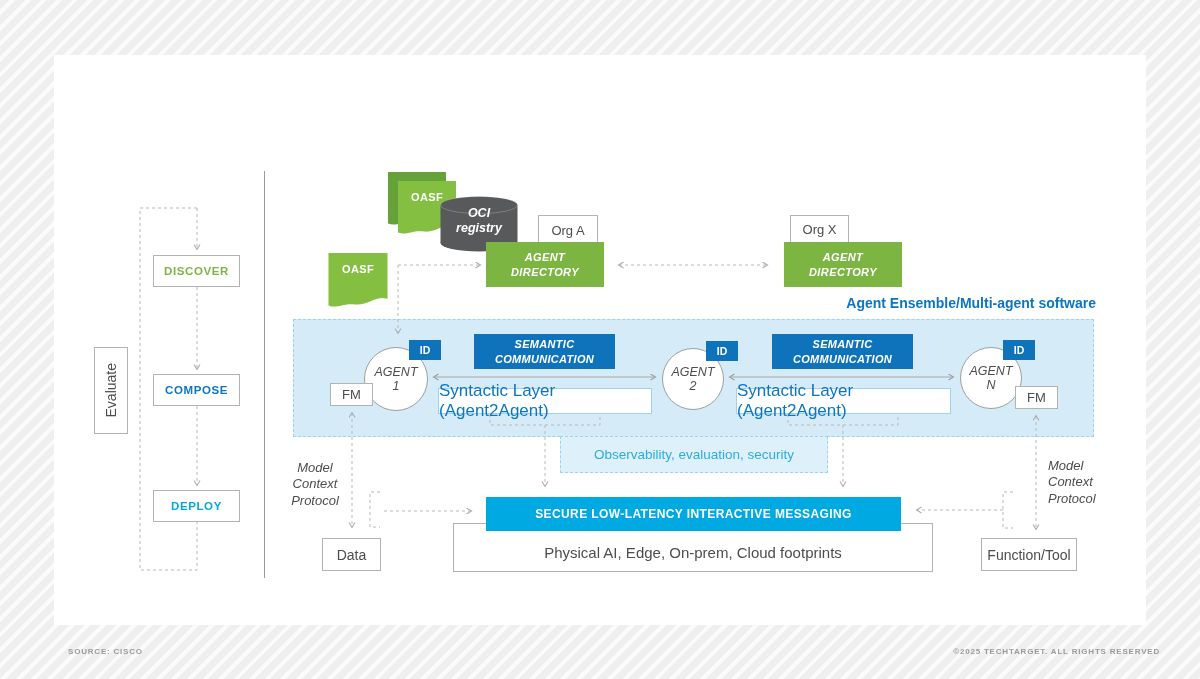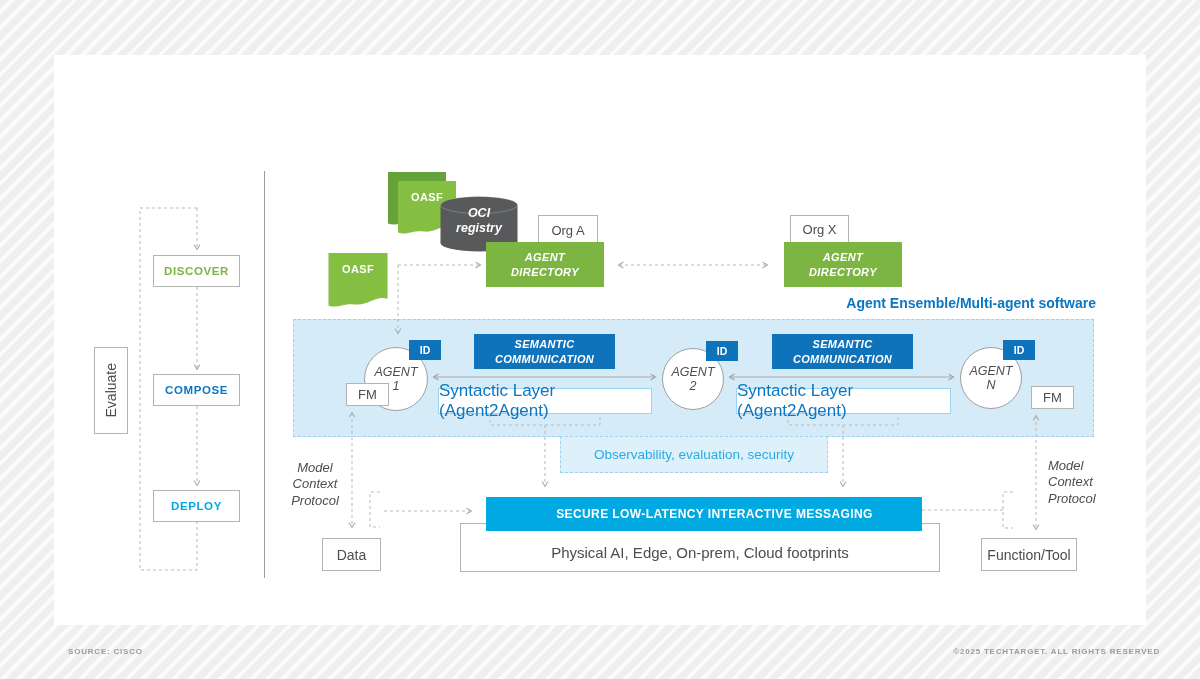--- a/index.html
+++ b/index.html
@@ -38,37 +38,37 @@
     letter-spacing:.4px;line-height:1.3;z-index:7;}
   .ensemble-caption{left:700px;top:295px;width:396px;text-align:right;font-size:14px;
     font-weight:700;color:var(--blue-text);z-index:4;}
   .band{left:293px;top:319px;width:801px;height:118px;background:var(--band);
     border:1px dashed var(--band-border);z-index:1;box-sizing:border-box;}
   .agent-circle{border-radius:50%;background:#fff;border:1.5px solid #9e9e9e;display:flex;
     align-items:center;justify-content:center;text-align:center;font-size:12.5px;color:var(--dark);
     line-height:1.15;z-index:10;box-sizing:border-box;}
   .id-badge{width:32px;height:20px;background:var(--blue);color:#fff;font-size:10.5px;
     font-weight:700;display:flex;align-items:center;justify-content:center;z-index:12;}
-  .fm{width:43px;height:23px;font-size:13px;z-index:11;margin-left:16px;}
+  .fm{width:43px;height:23px;font-size:13px;z-index:11;}
   .semantic{width:141px;height:35px;background:var(--blue);color:#fff;text-align:center;
     font-size:11px;font-weight:700;letter-spacing:.3px;line-height:1.3;display:flex;
     align-items:center;justify-content:center;z-index:10;}
   .syntactic{width:215px;height:26px;background:#fff;border:1.5px solid var(--band-border);
     color:var(--blue-text);font-size:17px;display:flex;align-items:center;justify-content:center;
     z-index:10;box-sizing:border-box;}
   .obs{left:560px;top:436px;width:268px;height:37px;background:var(--obs);
     border:1px dashed var(--band-border);color:var(--cyan-text);font-size:13.5px;display:flex;
     align-items:center;justify-content:center;z-index:2;box-sizing:border-box;}
   .mcp{width:70px;font-size:13px;color:var(--dark);line-height:1.25;z-index:4;}
   .messaging{left:486px;top:497px;width:415px;height:34px;background:var(--cyan);color:#fff;
     font-size:12px;font-weight:700;letter-spacing:.4px;display:flex;align-items:center;
-    justify-content:center;z-index:10;padding-left:21px;}
+    justify-content:center;z-index:10;}
   .infra{left:453px;top:523px;width:480px;height:49px;background:#fff;
     border:1px solid var(--border-gray);z-index:8;box-sizing:border-box;display:flex;
-    align-items:flex-end;justify-content:center;padding-bottom:10px;font-size:15px;color:var(--dark);margin-left:7px;}
+    align-items:flex-end;justify-content:center;padding-bottom:10px;font-size:15px;color:var(--dark);}
   .connectors{left:0;top:0;width:1200px;height:679px;z-index:5;pointer-events:none;}
 </style>
 </head>
 <body>
 
 <div class="stage">
   <div class="card abs" style="left:54px;top:55px;"></div>
 
 
   <svg class="abs connectors" viewBox="0 0 1200 679" xmlns="http://www.w3.org/2000/svg">

